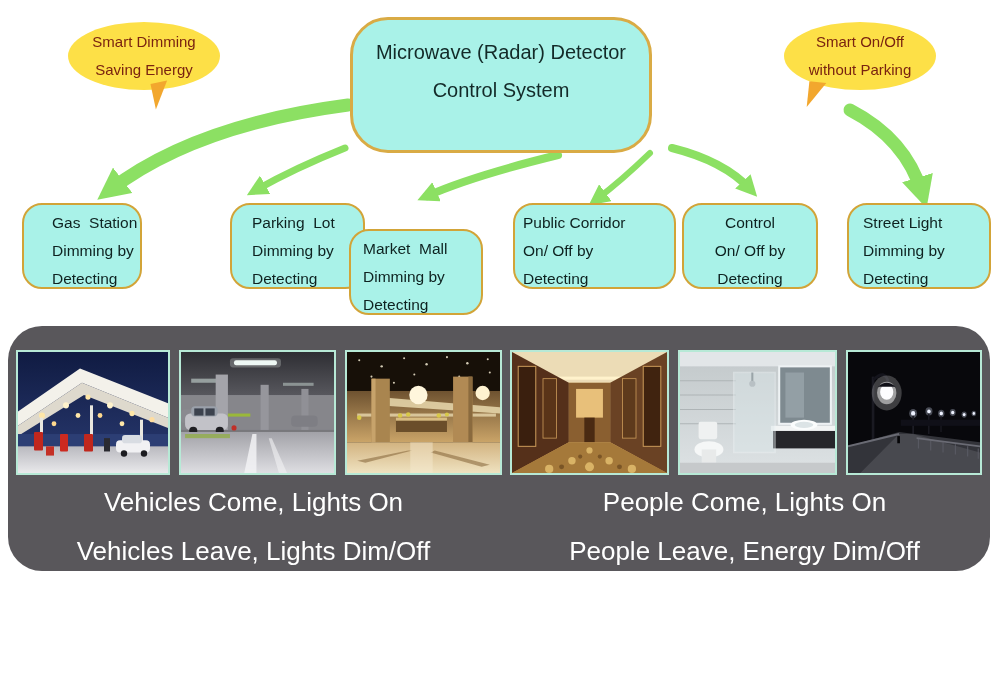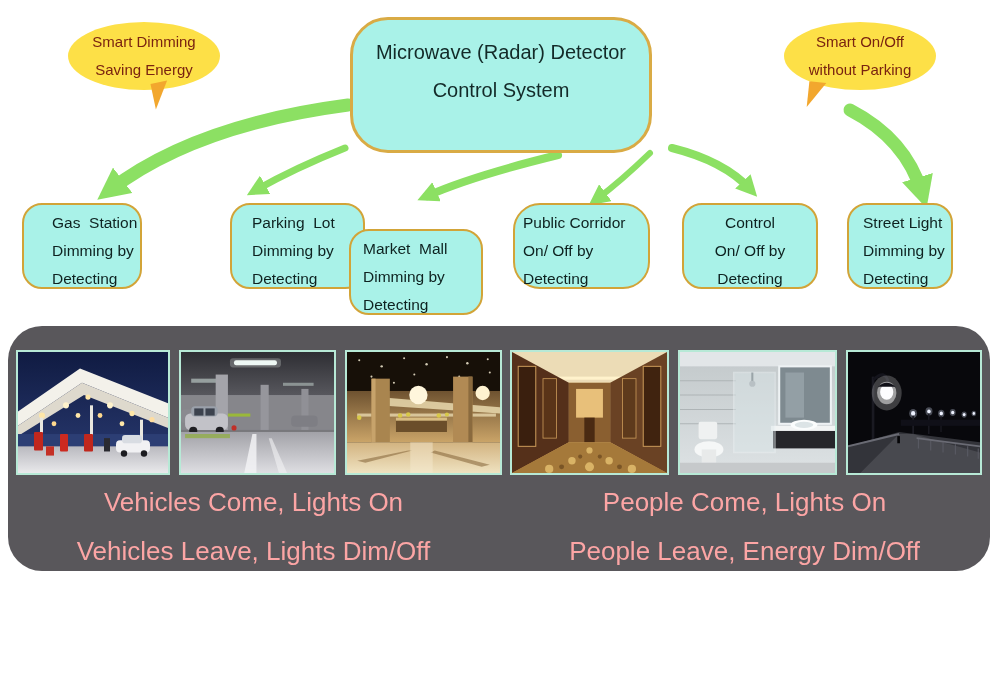--- a/index.html
+++ b/index.html
@@ -33,42 +33,42 @@
   
   .app-box{
     position:absolute;top:203px;height:86px;background:#a9f2e8;
     border:2px solid #d2a438;border-radius:20px;color:#0e2220;
     font-size:15.5px;z-index:2;box-sizing:border-box;padding-top:4px;
   }
   .app-box .line{line-height:28px;white-space:pre-wrap;}
   .app-1{left:22px;width:120px;padding-left:28px;}
   .app-2{left:185px;width:135px;padding-left:20px;margin-left:45px;}
   .app-3{left:349px;width:134px;padding-left:12px;margin-top:26px;}
-  .app-4{left:513px;width:137px;padding-left:8px;border-radius:27px;}
+  .app-4{left:513px;width:163px;padding-left:8px;}
   .app-5{left:682px;width:136px;text-align:center;}
-  .app-6{left:847px;width:106px;padding-left:14px;}
+  .app-6{left:847px;width:144px;padding-left:14px;}
   
   .panel{
     position:absolute;left:8px;top:326px;width:982px;height:245px;
     background:#59575b;border-radius:34px;z-index:2;
   }
   .photos{
     position:absolute;left:8px;top:24px;width:966px;
     display:flex;justify-content:space-between;
   }
   .photo{
     border:2px solid #b7e9d6;height:121px;background:#222;
     flex:0 0 auto;font-size:0;line-height:0;
   }
   .photo svg{display:block;width:100%;height:100%;}
   .ph-a{width:150px;}.ph-b{width:153px;}.ph-c{width:153px;}
   .ph-d{width:155px;}.ph-e{width:155px;}.ph-f{width:132px;}
   .captions{
     position:absolute;left:0;top:152px;width:100%;display:flex;
-    color:#fca5a5;font-size:26px;text-align:center;
+    color:#ffffff;font-size:26px;text-align:center;
   }
   .caption{flex:1 1 50%;}
   .caption .cline{line-height:49px;white-space:pre-wrap;}
 </style>
 </head>
 <body>
 
 <svg class="arrows" width="1000" height="330" viewBox="0 0 1000 330">
   <defs>
     <marker id="ah-big" viewBox="0 0 10 10" refX="5" refY="5" markerWidth="32" markerHeight="32" markerUnits="userSpaceOnUse" orient="auto">

